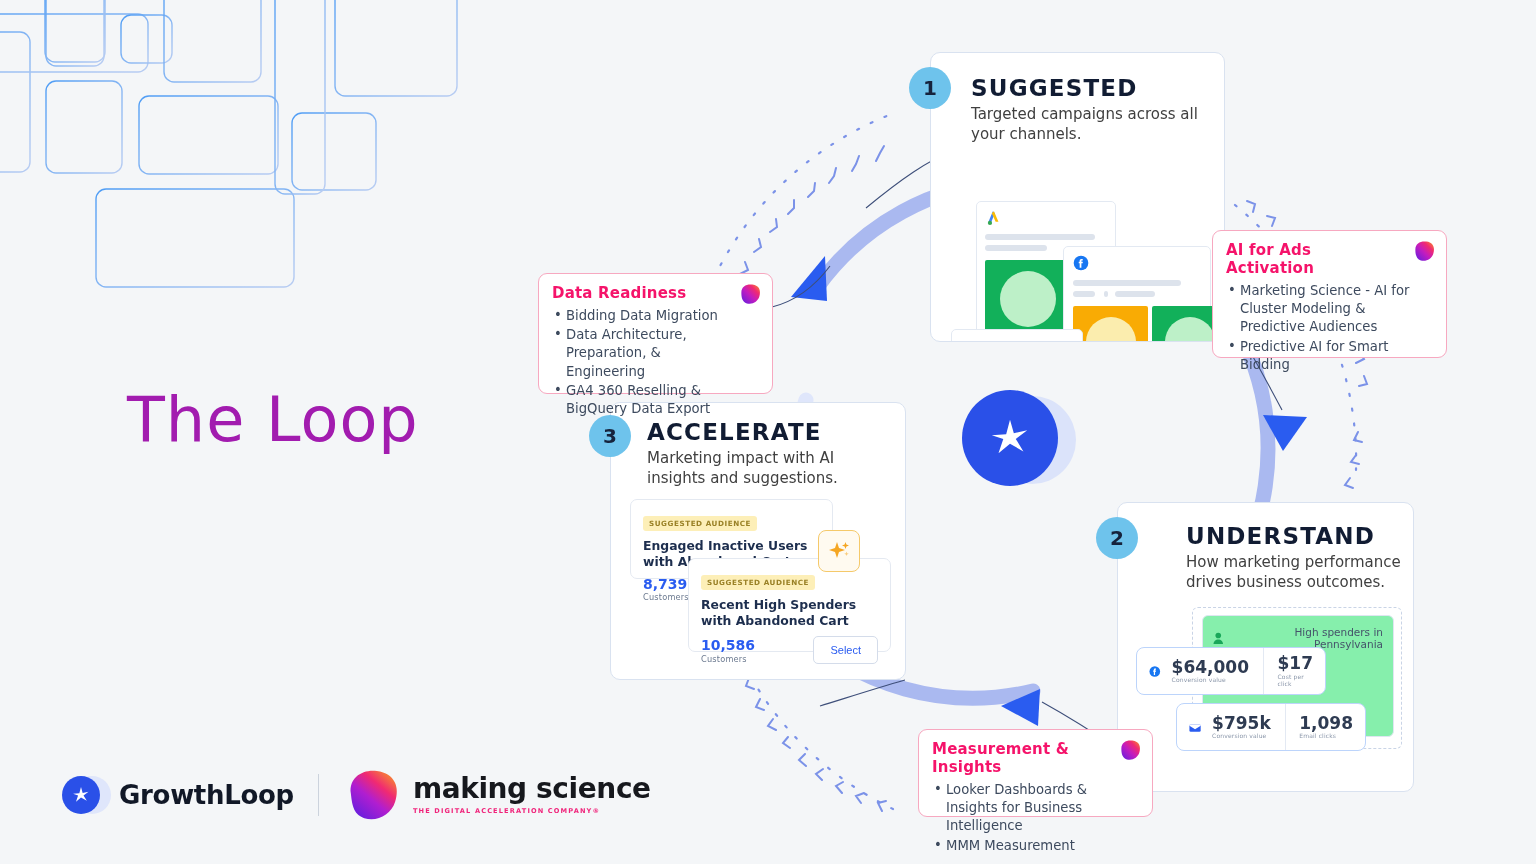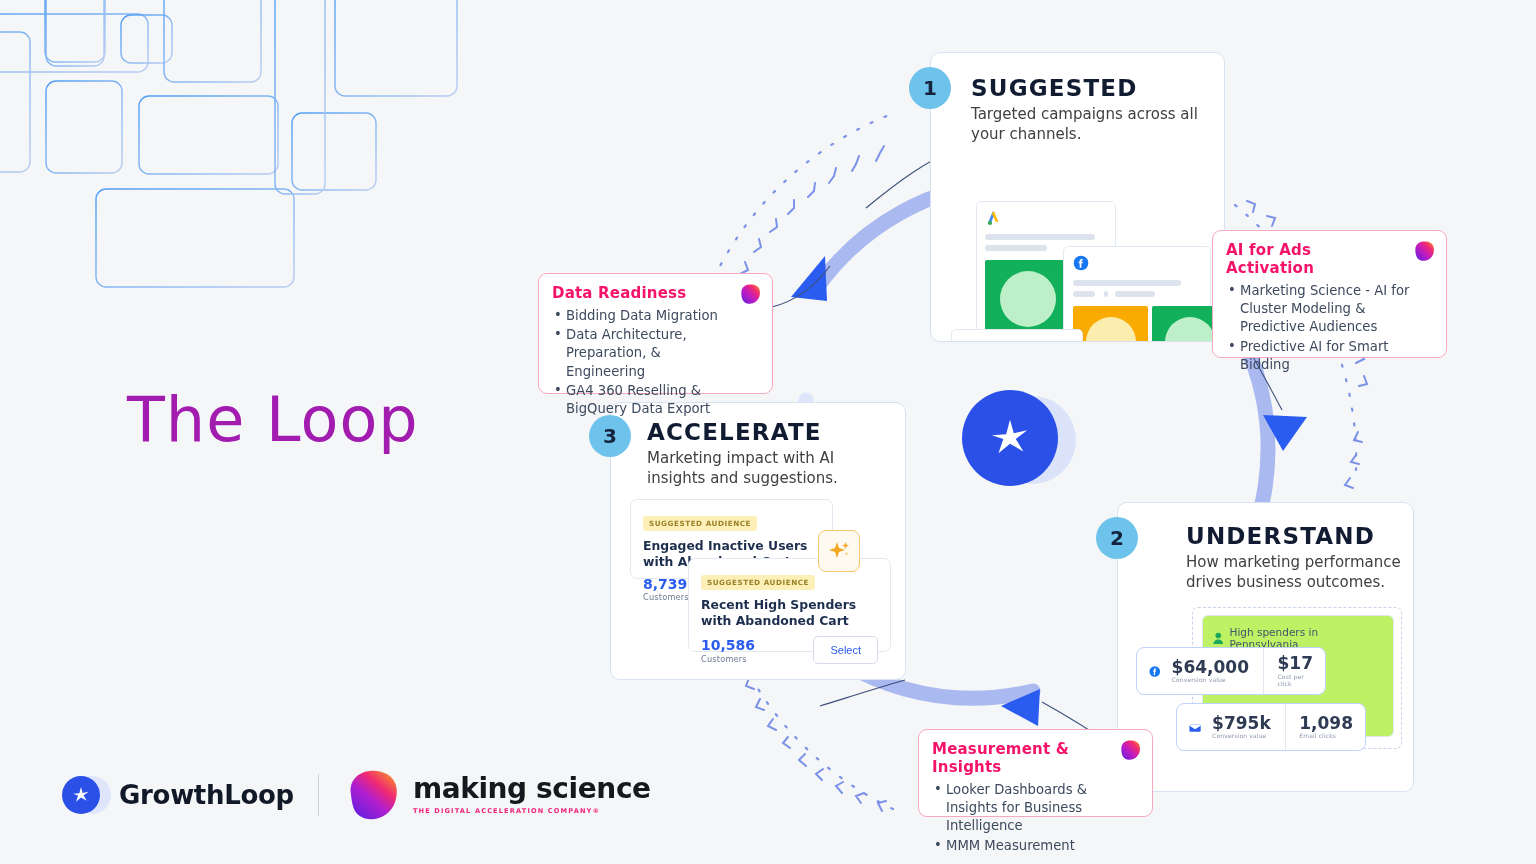--- a/index.html
+++ b/index.html
@@ -91,21 +91,21 @@
     border: 1px solid #d4dcea; border-radius: 5px; background: #fff;
     color: #2a5cf0; font-size: 11px; padding: 7px 16px;
   }
   .spark-box {
     position: absolute; background: #fffaf0; border: 1px solid #f5c96a;
     border-radius: 8px; display: flex; align-items: center; justify-content: center;
   }
 
   
   .dashed-box { position: absolute; border: 1px dashed #c9d4e6; border-radius: 6px; }
-  .plain-box { position: absolute; background: #bef264; border: 1px solid #dfe6f1; border-radius: 6px; }
+  .plain-box { position: absolute; background: #86efac; border: 1px solid #dfe6f1; border-radius: 6px; text-align: right; }
   .metric-box {
     position: absolute; background: #fff; border: 1px solid #bcd4fb;
     border-radius: 8px; display: flex; align-items: center;
   }
   .metric-val { font-size: 17px; font-weight: 600; color: #2e3b52; line-height: 1.05; }
   .metric-lab { font-size: 6px; color: #8b97aa; letter-spacing: .15px; }
   .mdiv { width: 1px; align-self: stretch; background: #e3e9f3; margin: 0 14px; }
   .chip-text { font-size: 10.5px; color: #45536a; }
 
   

